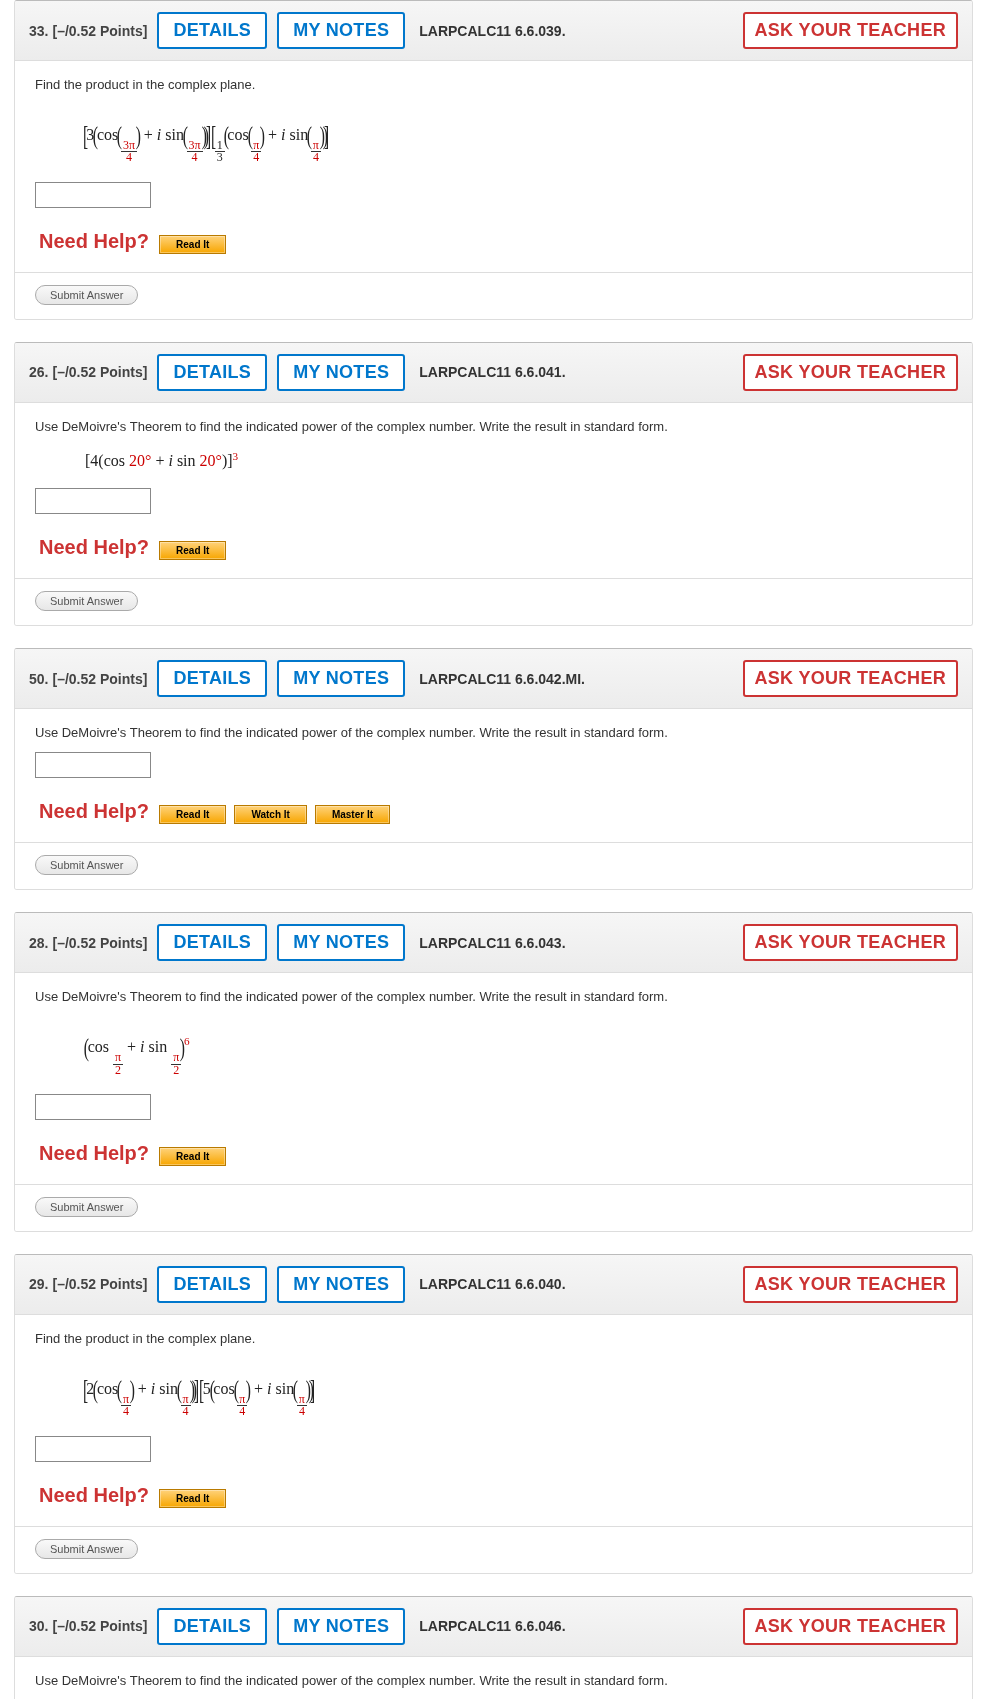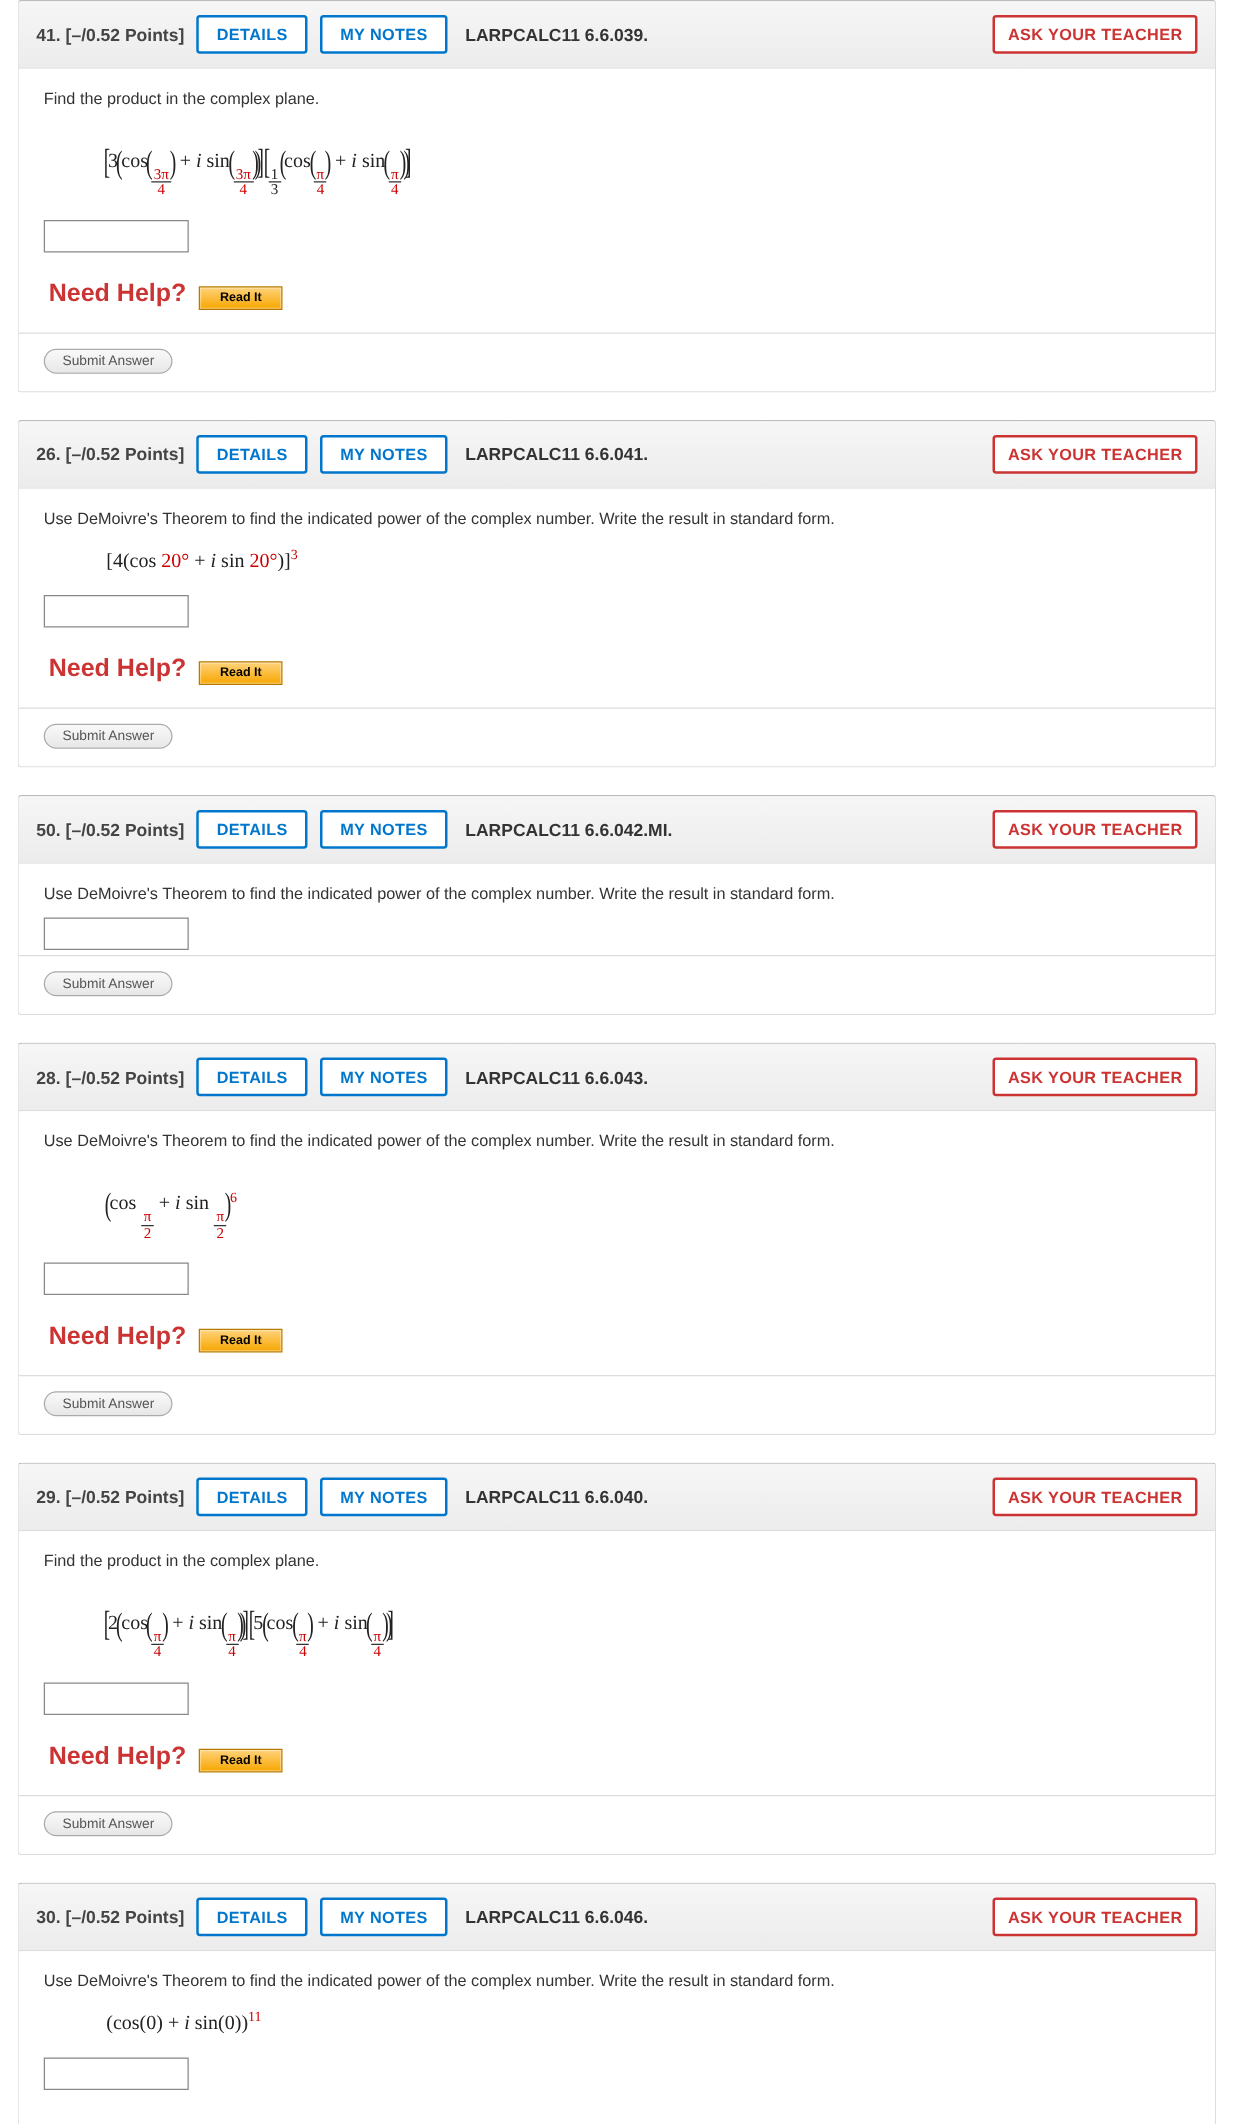--- a/index.html
+++ b/index.html
@@ -1,20 +1,20 @@
 <!DOCTYPE html>
 <html><head>
 <meta charset="utf-8">
 <style>
 body { margin:0; padding:0 14px 30px; font-family:Arial,Helvetica,sans-serif; font-size:14px; color:#333; background:#fff; }
 .q { border:1px solid #ddd; border-top:1px solid #bbb; margin-bottom:22px; border-radius:3px; overflow:hidden; }
 .qhead { background:linear-gradient(#f6f6f6,#ececec); border-bottom:1px solid #ddd; padding:11px 14px; display:flex; align-items:center; gap:10px; }
 .qn { font-weight:bold; color:#444; margin-right:-6px; }
 .pts { font-weight:bold; color:#444; }
-.btn { display:inline-block; border:2px solid #0077cc; color:#0077cc; background:#fff; padding:6px 14px; font-weight:bold; font-size:13px; letter-spacing:0.3px; border-radius:3px; cursor:pointer; }
+.btn { display:inline-block; border:2px solid #0077cc; color:#0077cc; background:#fff; padding:6px 14px; font-weight:bold; font-size:18px; letter-spacing:0.3px; border-radius:3px; cursor:pointer; }
 .btn.ask { margin-left:auto; color:#c33; border-color:#c33; padding:6px 10px; }
 .ref { font-weight:bold; color:#333; margin-left:4px; }
 .qbody { background:#fff; padding:16px 20px 0; }
 .prompt { font-size:13px; color:#333; margin-bottom:10px; }
 .formula { font-family:'Times New Roman',serif; font-size:16px; color:#222; padding:6px 0 6px 50px; }
 .formula .r { color:#cc0000; }
 .formula .dn { display:inline-block; vertical-align:middle; text-align:center; font-size:12px; line-height:0.95; }
 .formula .dn .t { display:block; border-bottom:1px solid #333; padding:0 2px;margin-top:32px; }
 .formula .dn .b { display:block; padding:0 2px; }
 .formula .lb,.formula .rb { display:inline-block; font-size:28px; vertical-align:middle; font-weight:100; transform:scaleX(0.55); margin:0 -4px; }
@@ -26,21 +26,21 @@
 .foot { border-top:1px solid #ddd; background:#fff; padding:12px 20px 14px; }
 .sub { background:linear-gradient(#f9f9f9,#e7e7e7); border:1px solid #aaa; border-radius:10px; padding:3px 14px; font-size:11px; color:#555; cursor:pointer; }
 sup { font-size:0.7em; }
 </style>
 </head>
 <body>
 
 <div id="root">
     <div class="q">
       <div class="qhead">
-        <span class="qn">41.</span>
+        <span class="qn">33.</span>
         <span class="pts">[–/0.52 Points]</span>
         <span class="btn">DETAILS</span>
         <span class="btn">MY NOTES</span>
         <span class="ref">LARPCALC11 6.6.039.</span>
         <span class="btn ask">ASK YOUR TEACHER</span>
       </div>
       <div class="qbody">
         <div class="prompt">Find the product in the complex plane.</div>
         <div class="formula"><span class="lb">[</span>3<span class="lp">(</span>cos<span class="lp">(</span><span class="dn"><span class="t r">3π</span><span class="b r">4</span></span><span class="rp">)</span> + <i>i</i> sin<span class="lp">(</span><span class="dn"><span class="t r">3π</span><span class="b r">4</span></span><span class="rp">)</span><span class="rp">)</span><span class="rb">]</span> <span class="lb">[</span><span class="dn"><span class="t">1</span><span class="b">3</span></span><span class="lp">(</span>cos<span class="lp">(</span><span class="dn"><span class="t r">π</span><span class="b r">4</span></span><span class="rp">)</span> + <i>i</i> sin<span class="lp">(</span><span class="dn"><span class="t r">π</span><span class="b r">4</span></span><span class="rp">)</span><span class="rp">)</span><span class="rb">]</span></div>
         <input class="ans" style="">
@@ -70,20 +70,21 @@
         <span class="qn">50.</span>
         <span class="pts">[–/0.52 Points]</span>
         <span class="btn">DETAILS</span>
         <span class="btn">MY NOTES</span>
         <span class="ref">LARPCALC11 6.6.042.MI.</span>
         <span class="btn ask">ASK YOUR TEACHER</span>
       </div>
       <div class="qbody">
         <div class="prompt">Use DeMoivre's Theorem to find the indicated power of the complex number. Write the result in standard form.</div>
         <input class="ans" style="">
+        <div class="help"><span class="help-l">Need Help?</span><span class="hb">Read It</span><span class="hb">Watch It</span><span class="hb">Master It</span></div>
       </div>
       <div class="foot"><button class="sub">Submit Answer</button></div>
     </div>
     <div class="q">
       <div class="qhead">
         <span class="qn">28.</span>
         <span class="pts">[–/0.52 Points]</span>
         <span class="btn">DETAILS</span>
         <span class="btn">MY NOTES</span>
         <span class="ref">LARPCALC11 6.6.043.</span>

